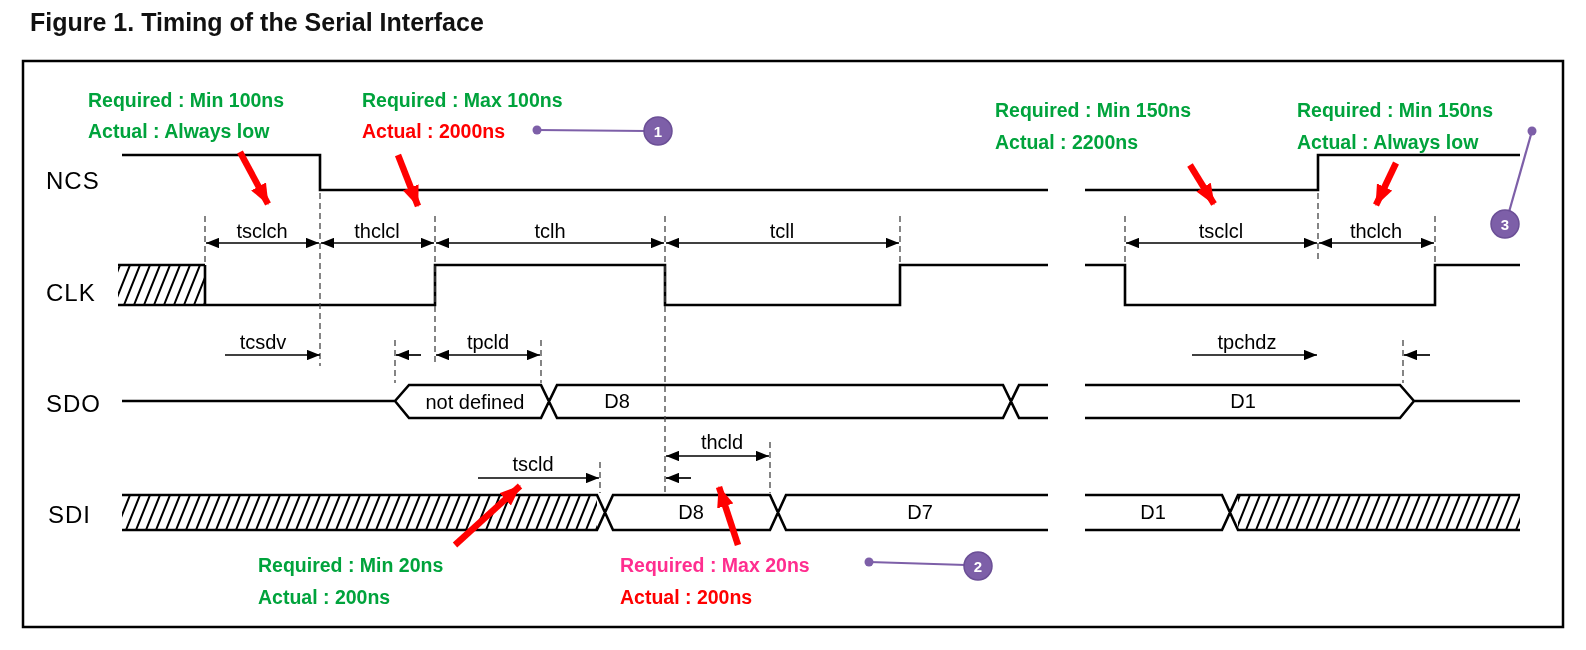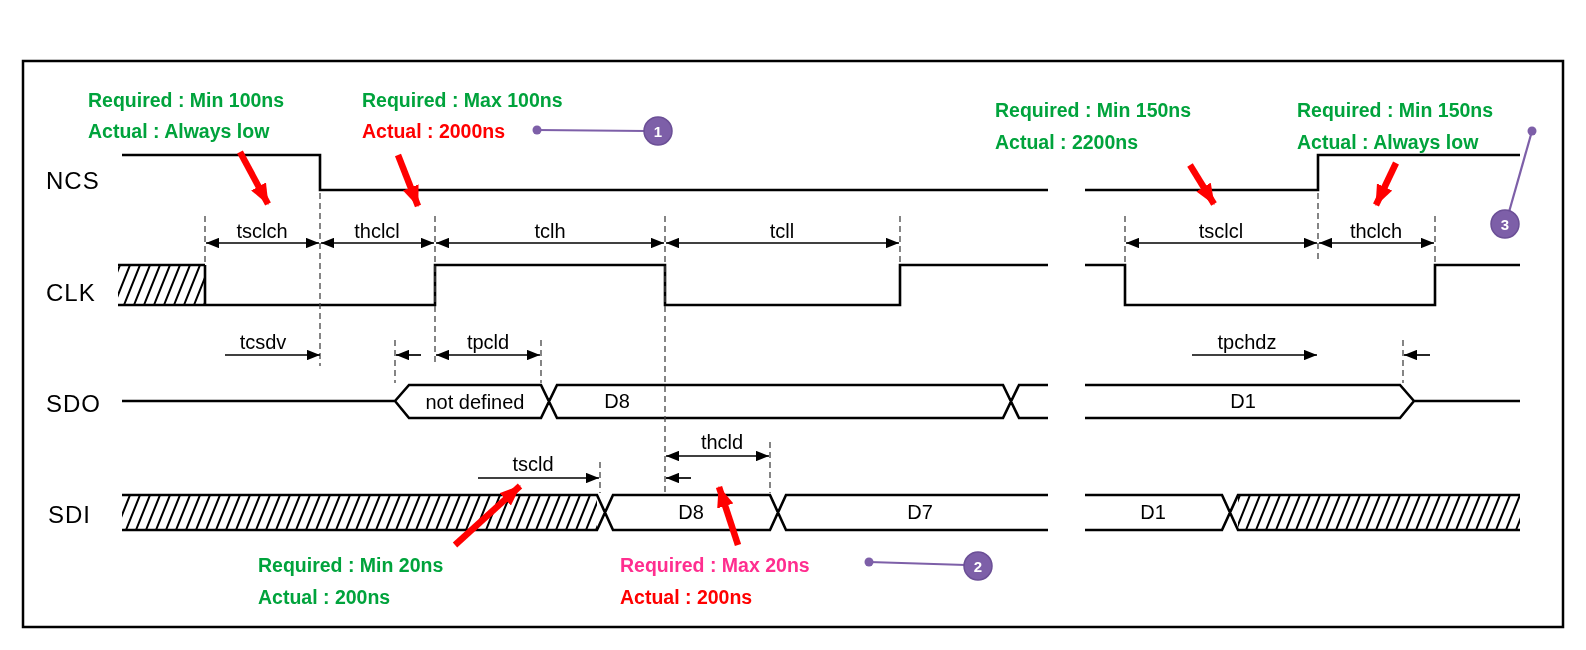--- a/index.html
+++ b/index.html
@@ -16,20 +16,21 @@
   .dash{stroke:#444;stroke-width:1.3;fill:none;stroke-dasharray:6 4;}
   .dim{stroke:#000;stroke-width:1.7;fill:none;}
   .redarrow{stroke-width:6.5;fill:none;}
   .pline{stroke-width:2.2;fill:none;}
 </style>
 </head>
 <body>
 
 <div class="page">
 
+  <div class="fig-title">Figure 1. Timing of the Serial Interface</div>
 
   <svg width="1586" height="650" viewBox="0 0 1586 650">
     <defs>
       <pattern id="hatchCLK" patternUnits="userSpaceOnUse" x="0" y="265" width="10" height="40">
         <path d="M-16 40 L0 0 M-6 40 L10 0 M4 40 L20 0" stroke="#000" stroke-width="2" fill="none"></path>
       </pattern>
       <pattern id="hatchSDI" patternUnits="userSpaceOnUse" x="0" y="495" width="10" height="35">
         <path d="M-14 35 L0 0 M-4 35 L10 0 M6 35 L20 0" stroke="#000" stroke-width="2" fill="none"></path>
       </pattern>
       <marker id="dimhead" viewBox="0 0 10 8" refX="10" refY="4" markerWidth="13" markerHeight="10.5" orient="auto-start-reverse" markerUnits="userSpaceOnUse">

